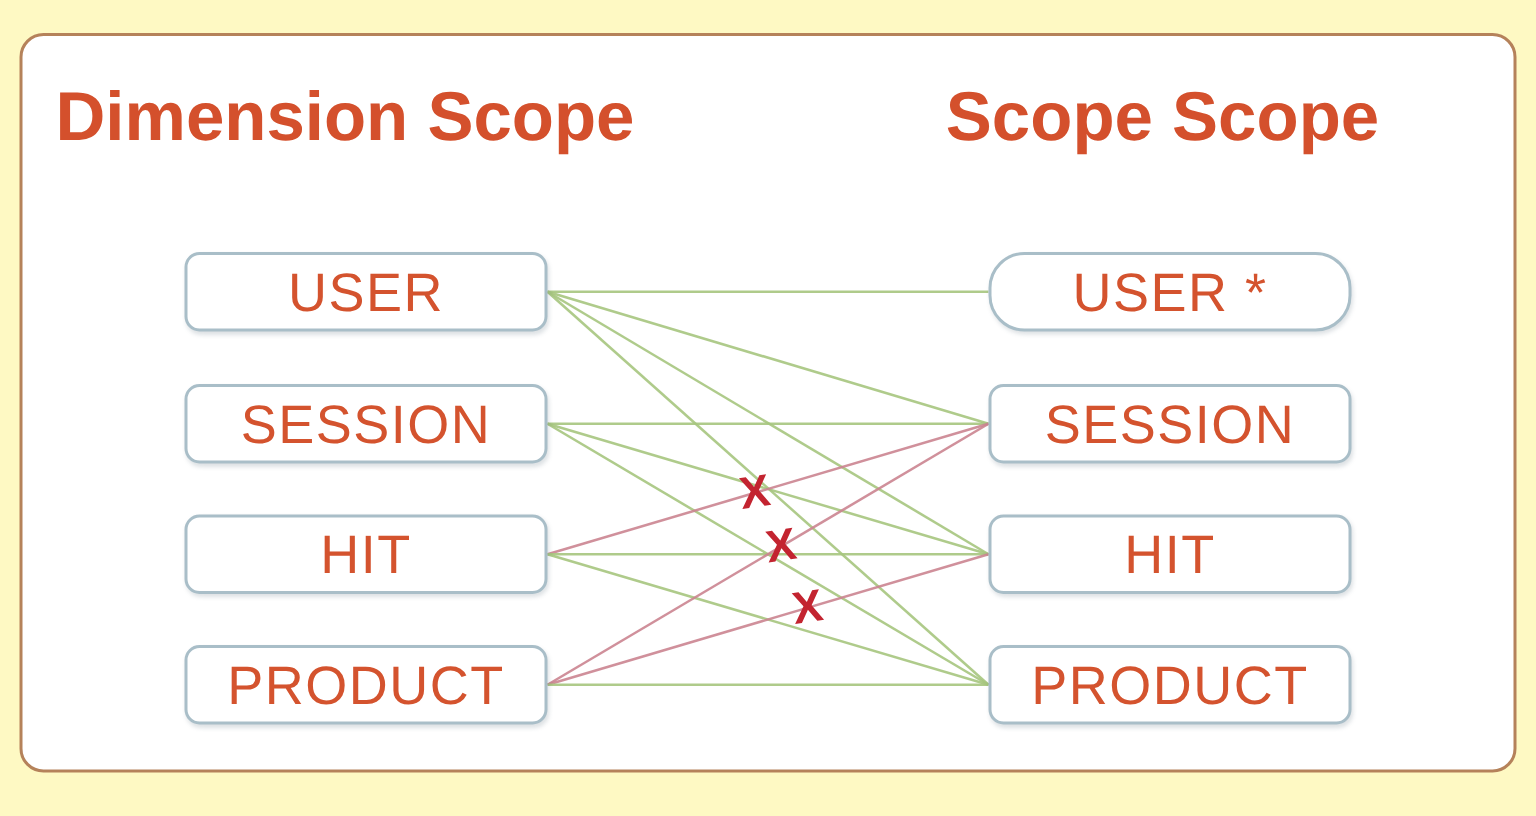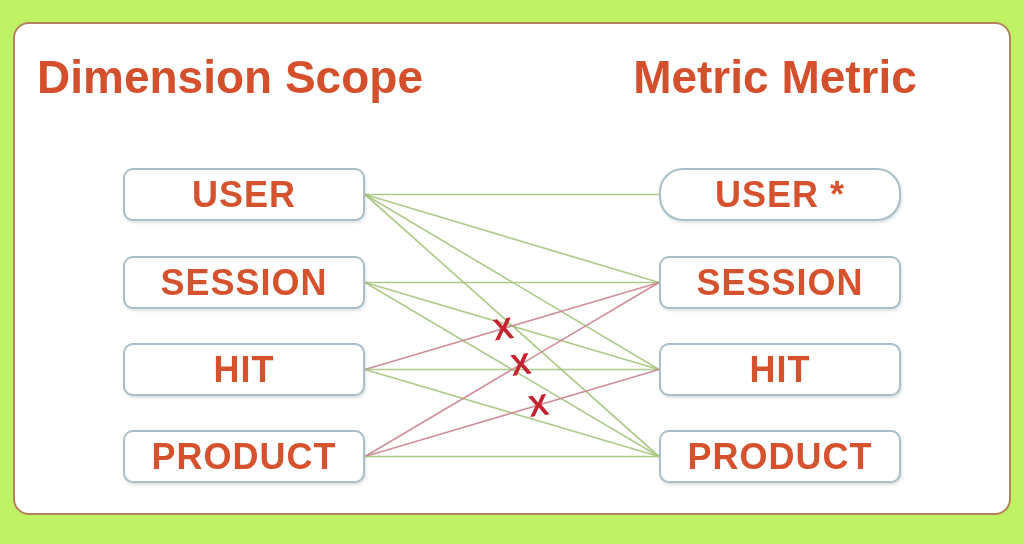--- a/index.html
+++ b/index.html
@@ -5,21 +5,21 @@
   html, body {
     margin: 0;
     padding: 0;
     background: #ffffff;
     font-family: "Liberation Sans", sans-serif;
   }
   #stage {
     position: relative;
     width: 1024px;
     height: 544px;
-    background: #bef264;
+    background: #fef9c3;
     overflow: hidden;
   }
   .frame {
     position: absolute;
     left: 13px;
     top: 22px;
     width: 994px;
     height: 489px;
     border: 2px solid var(--frame-border, #b5825a);
     border-radius: 16px;
@@ -53,35 +53,35 @@
     border: 2px solid var(--node-border, #a9bec8);
     border-radius: 10px;
     box-shadow: 1px 2px 3px rgba(100,120,130,0.22);
     display: flex;
     align-items: center;
     justify-content: center;
     z-index: 2;
   }
   .node-label {
     font-size: 36px;
-    font-weight: bold;
+    font-weight: normal;
     letter-spacing: 1px;
     color: var(--node-text, #d4532e);
     white-space: nowrap;
   }
 </style>
 </head>
 <body>
 
 <div id="stage" style="--title-text: #d4502c; --node-text: #d4532e; --node-border: #a9bec8; --frame-border: #b5825a;">
   <div class="frame"></div>
 
   <h1 class="scope-title left">Dimension Scope</h1>
 
-  <h1 class="scope-title right">Metric Metric</h1>
+  <h1 class="scope-title right">Scope Scope</h1>
 
   <svg id="edges" width="1024" height="544">
       <line x1="365" y1="194.5" x2="659" y2="194.5" stroke="#a6c57e" stroke-width="1.7" stroke-opacity="0.9"></line>
       <line x1="365" y1="194.5" x2="659" y2="282.5" stroke="#a6c57e" stroke-width="1.7" stroke-opacity="0.9"></line>
       <line x1="365" y1="194.5" x2="659" y2="369.5" stroke="#a6c57e" stroke-width="1.7" stroke-opacity="0.9"></line>
       <line x1="365" y1="194.5" x2="659" y2="456.5" stroke="#a6c57e" stroke-width="1.7" stroke-opacity="0.9"></line>
       <line x1="365" y1="282.5" x2="659" y2="282.5" stroke="#a6c57e" stroke-width="1.7" stroke-opacity="0.9"></line>
       <line x1="365" y1="282.5" x2="659" y2="369.5" stroke="#a6c57e" stroke-width="1.7" stroke-opacity="0.9"></line>
       <line x1="365" y1="282.5" x2="659" y2="456.5" stroke="#a6c57e" stroke-width="1.7" stroke-opacity="0.9"></line>
       <line x1="365" y1="369.5" x2="659" y2="282.5" stroke="#cb8490" stroke-width="1.7" stroke-opacity="0.9"></line>

